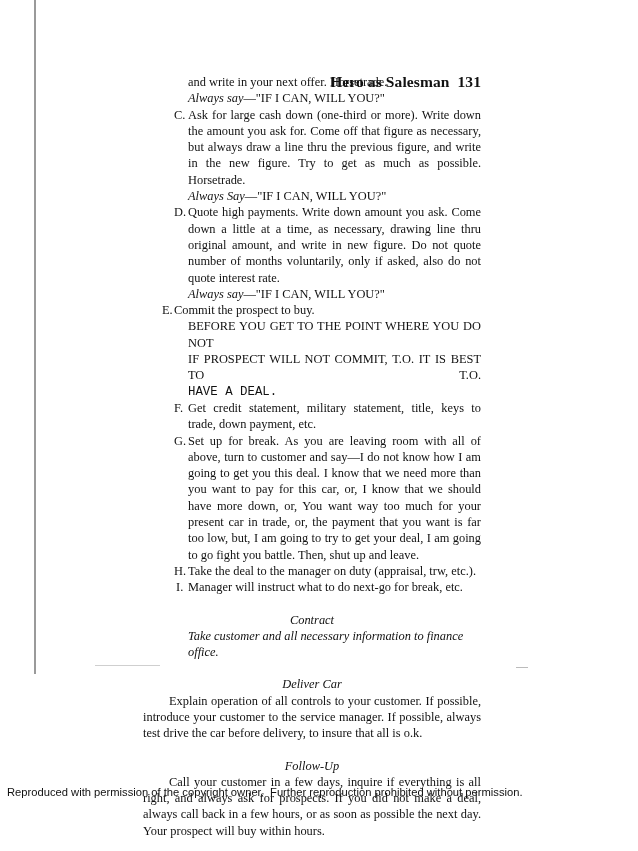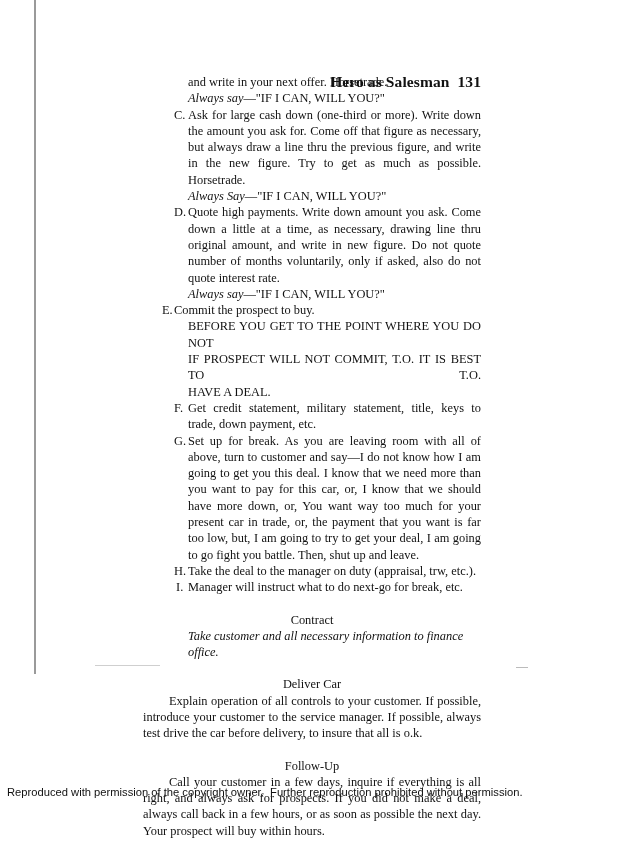--- a/index.html
+++ b/index.html
@@ -18,22 +18,22 @@
     position:absolute; left:143px; top:74px; width:338px;
     font-size:12.4px; line-height:16.3px;
   }
   .item { position:relative; padding-left:45px; text-align:justify; }
   .item .label { position:absolute; left:31px; top:0; }
   .item.cont { padding-left:45px; }
   .line { display:block; }
   .italic { font-style:italic; }
   .caps { text-align:justify; }
   .caps .l { display:block; text-align:justify; text-align-last:justify; }
-  .caps .l.last { text-align-last:left; }
-  .heading { text-align:center; margin-top:16px; }
+  .caps .l.last { text-align-last:left;font-family:Liberation Mono, monospace; }
+  .heading { text-align:center; font-style:italic; margin-top:16px; }
   .section-p { text-indent:26px; text-align:justify; }
   .contract-text { padding-left:45px;font-style:italic; }
   .smudge {
     position:absolute; height:1px; background:#cfcfcf;
   }
   .footer {
     position:absolute; left:7px; top:786px;
     font-family:"Liberation Sans", "DejaVu Sans", sans-serif; font-size:11.2px; color:#111; white-space:pre;
   }
 </style>

